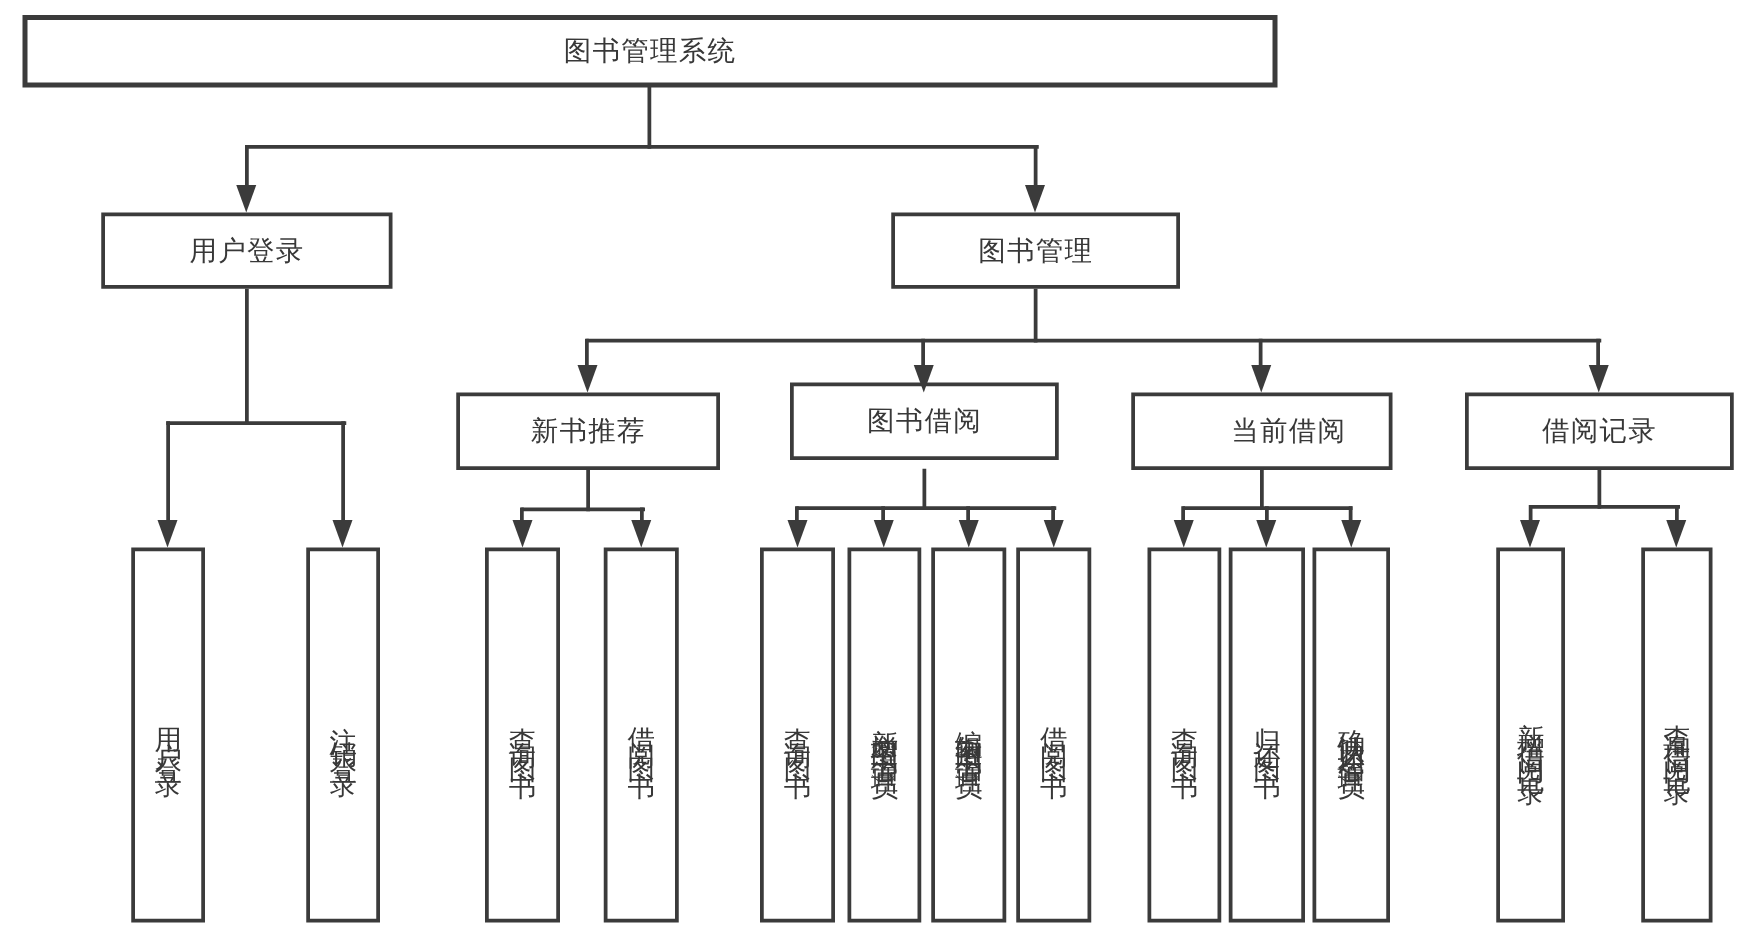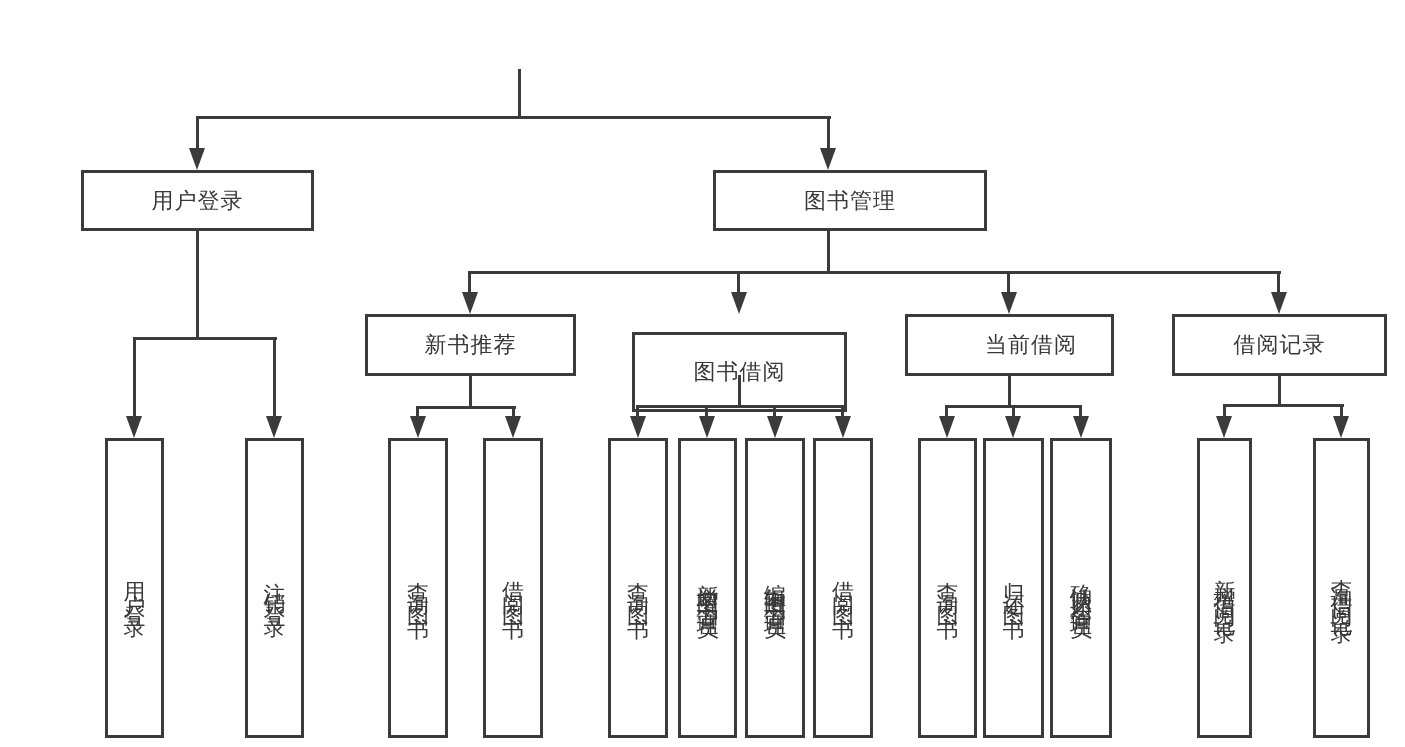--- a/index.html
+++ b/index.html
@@ -40,28 +40,29 @@
   .watermark{
     position:absolute;left:1188px;top:716px;
     font-size:20px;color:#b4b4b4;white-space:nowrap;z-index:5;
   }
 </style>
 </head>
 <body>
 
 <div class="stage">
 
+  <div class="hbox root" style="left:18px;top:12px;width:1004px;height:58px;">图书管理系统</div>
 
   <div class="hbox" style="left:81px;top:170px;width:233px;height:61px;">用户登录</div>
 
-  <div class="hbox" style="left:713px;top:170px;width:274px;height:61px;">图书管理</div>
+  <div class="hbox" style="left:713px;top:170px;width:231px;height:61px;">图书管理</div>
 
   <div class="hbox" style="left:365px;top:314px;width:211px;height:62px;">新书推荐</div>
 
-  <div class="hbox" style="left:632px;top:332px;width:215px;height:80px;">图书借阅</div>
+  <div class="hbox" style="left:632px;top:306px;width:215px;height:62px;">图书借阅</div>
 
   <div class="hbox" style="left:905px;top:314px;width:209px;height:62px;padding-left:43px;">当前借阅</div>
 
   <div class="hbox" style="left:1172px;top:314px;width:215px;height:62px;">借阅记录</div>
 
   <div class="vbox ls-l" style="left:105px;width:59px;">
       <span>用户登录</span>
     </div>
   <div class="vbox ls-l" style="left:245px;width:59px;">
       <span>注销登录</span>

